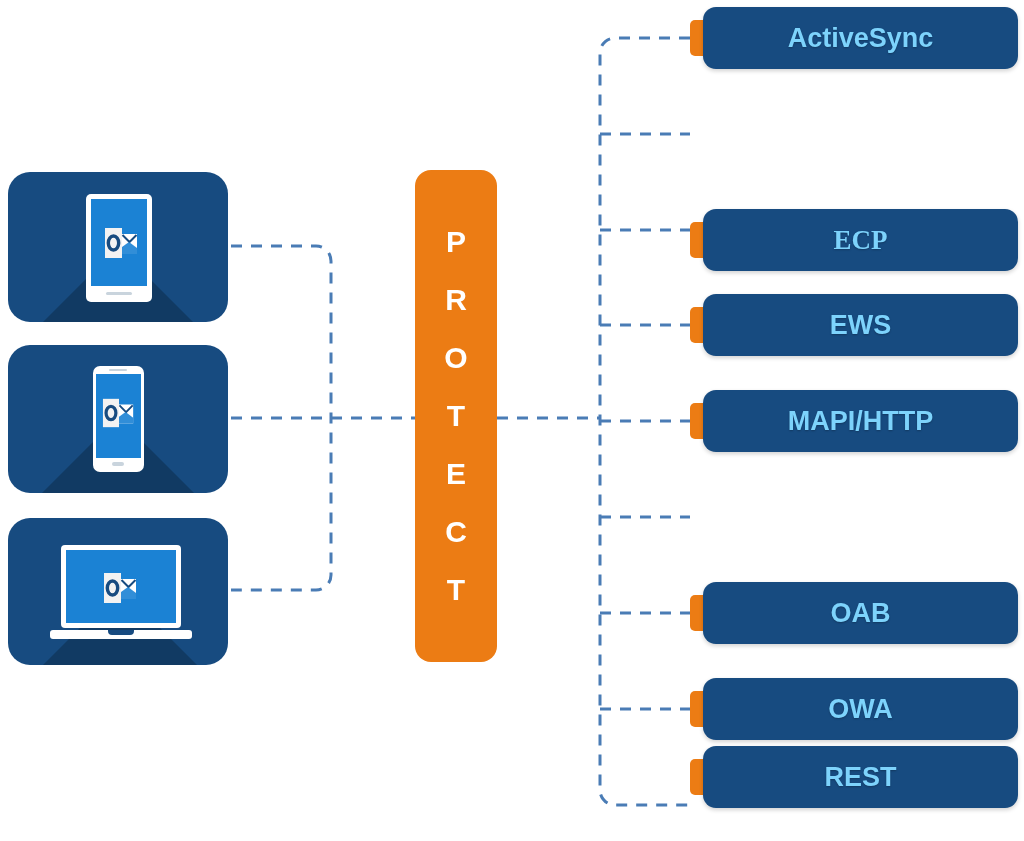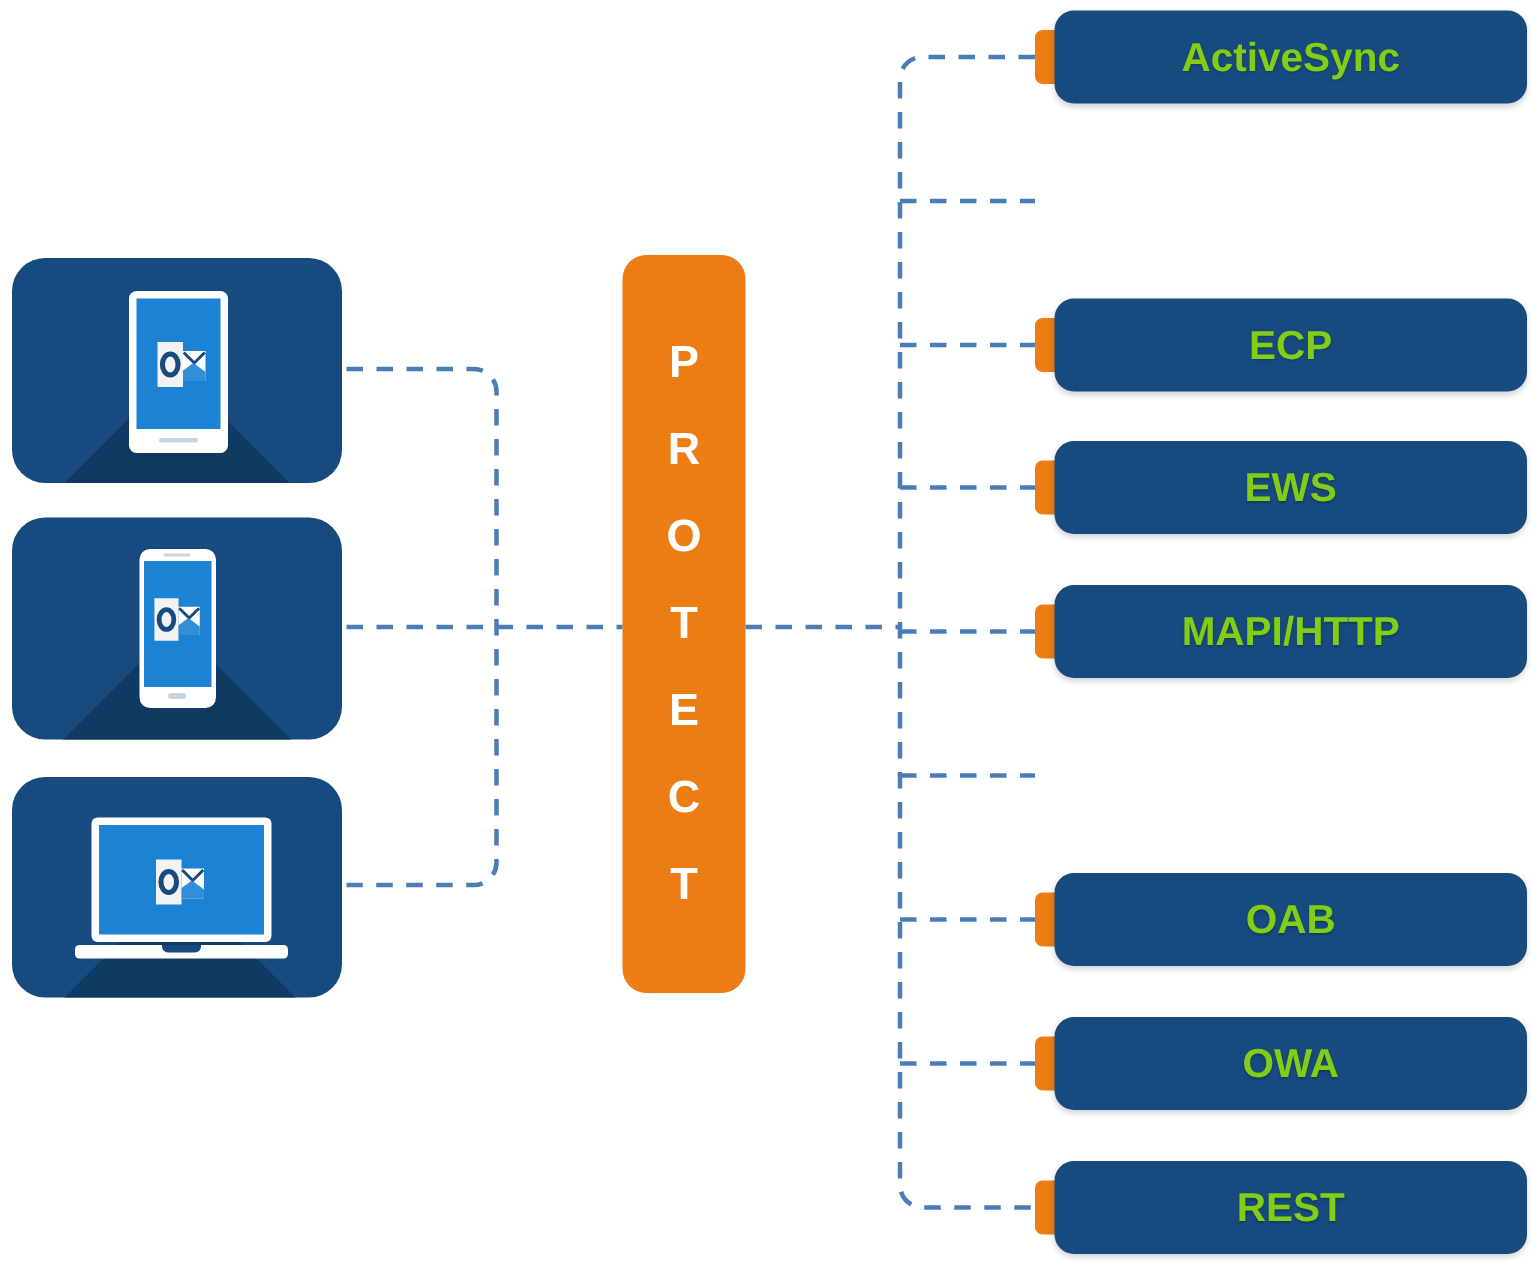--- a/index.html
+++ b/index.html
@@ -151,21 +151,21 @@
     height: 62px;
     background: #174b80;
     border-radius: 13px;
     z-index: 2;
     display: flex;
     align-items: center;
     justify-content: center;
     box-shadow: 0 2px 4px rgba(0,0,0,0.18);
   }
   .proto-label {
-    color: #84cc16;
+    color: #7dd3fc;
     font-size: 27px;
     font-weight: bold;
     text-shadow: 0 1px 2px rgba(0,0,0,0.25);
     white-space: nowrap;
   }
 
   
   #connectors {
     position: absolute;
     left: 0; top: 0;
@@ -260,21 +260,21 @@
   </div>
 
   <div class="proto-row" style="top:7px;">
     <div class="proto-tab"></div>
     <div class="proto-box">
       <span class="proto-label">ActiveSync</span>
     </div>
   </div>
 
 
-  <div class="proto-row" style="top:199px;">
+  <div class="proto-row" style="top:209px;font-family:Liberation Serif, serif;">
     <div class="proto-tab"></div>
     <div class="proto-box">
       <span class="proto-label">ECP</span>
     </div>
   </div>
 
   <div class="proto-row" style="top:390px;">
     <div class="proto-tab"></div>
     <div class="proto-box">
       <span class="proto-label">MAPI/HTTP</span>
@@ -296,20 +296,20 @@
     </div>
   </div>
 
   <div class="proto-row" style="top:678px;">
     <div class="proto-tab"></div>
     <div class="proto-box">
       <span class="proto-label">OWA</span>
     </div>
   </div>
 
-  <div class="proto-row" style="top:774px;">
+  <div class="proto-row" style="top:746px;">
     <div class="proto-tab"></div>
     <div class="proto-box">
       <span class="proto-label">REST</span>
     </div>
   </div>
 
 </div>
 
 </body></html>

